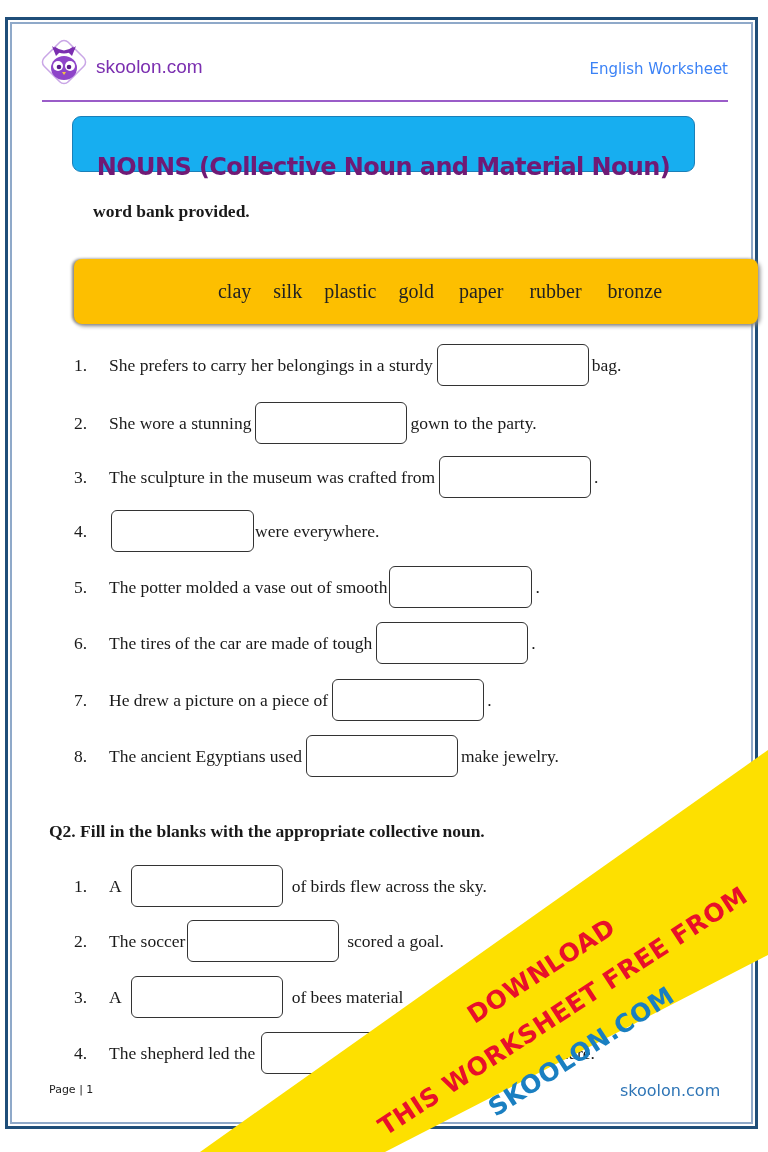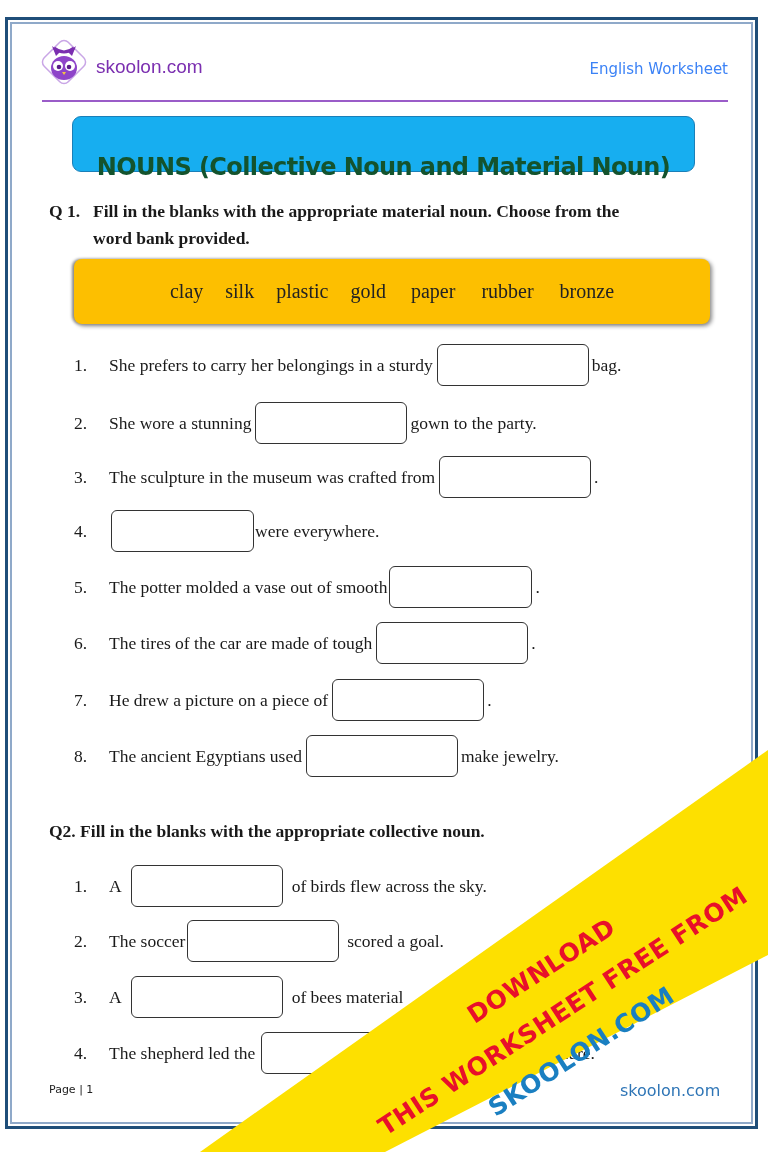--- a/index.html
+++ b/index.html
@@ -22,33 +22,33 @@
   .subject { position: absolute; right: 2px; top: 24px; font-family: "DejaVu Sans", sans-serif;
              font-size: 15px; color: #3b82f6; }
   .header-rule { position: absolute; left: 42px; top: 100px; width: 686px; height: 2px; background: #9a5cc8; }
 
   .title-box {
     position: absolute; left: 72px; top: 116px; width: 623px; height: 56px;
     background: #17aef0; border: 1.5px solid #1a7fb8; border-radius: 9px; box-sizing: border-box;
     display: flex; align-items: center; justify-content: center;
   }
   .title-text { font-family: "DejaVu Sans", sans-serif; font-size: 24px; font-weight: bold;
-                color: #14532d; letter-spacing: -0.6px; margin-top: 45px; }
+                color: #701a75; letter-spacing: -0.6px; margin-top: 45px; }
 
   .q-heading { position: absolute; font-size: 17.5px; font-weight: bold; color: #1a1a1a; line-height: 27px; }
   .q1 { left: 49px; top: 198px; width: 680px; }
   .q1 .q-num { display: inline-block; width: 44px; }
   .q1 .line2 { padding-left: 44px; }
   .q2 { left: 49px; top: 818px; }
 
   .word-bank {
     position: absolute; left: 74px; top: 259px; width: 636px; height: 65px;
     background: #fdbf00; border-radius: 8px;
     box-shadow: -2px 0 3px #888, 2px 2px 4px #888;
-    display: flex; align-items: center; justify-content: center;
+    display: flex; align-items: center; justify-content: center; padding-left: 48px;
   }
   .word { font-size: 20px; color: #222; margin: 0 11px; }
   .word:nth-child(4){ margin-right: 14px; }
   .word:nth-child(5){ margin-right: 15px; }
   .word:nth-child(6){ margin-right: 15px; }
 
   .item { position: absolute; left: 74px; height: 44px; display: flex; align-items: center;
           font-size: 17.5px; color: #1a1a1a; white-space: nowrap; }
   .item .num { width: 35px; }
   .blank { display: inline-block; width: 152px; height: 42px; border: 1.5px solid #333;
@@ -90,21 +90,20 @@
   <span class="brand">skoolon.com</span>
   <span class="subject">English Worksheet</span>
 </div>
 <div class="header-rule"></div>
 
 <div class="title-box">
   <span class="title-text">NOUNS (Collective Noun and Material Noun)</span>
 </div>
 
 <div class="q-heading q1">
-  <div><span class="q-num">Q 1.</span><span>Fill in the blanks with the appropriate material noun. Choose from the</span></div>
   <div class="line2">word bank provided.</div>
 </div>
 
 <div class="word-bank">
   <span class="word">clay</span>
   <span class="word">silk</span>
   <span class="word">plastic</span>
   <span class="word">gold</span>
   <span class="word">paper</span>
   <span class="word">rubber</span>

